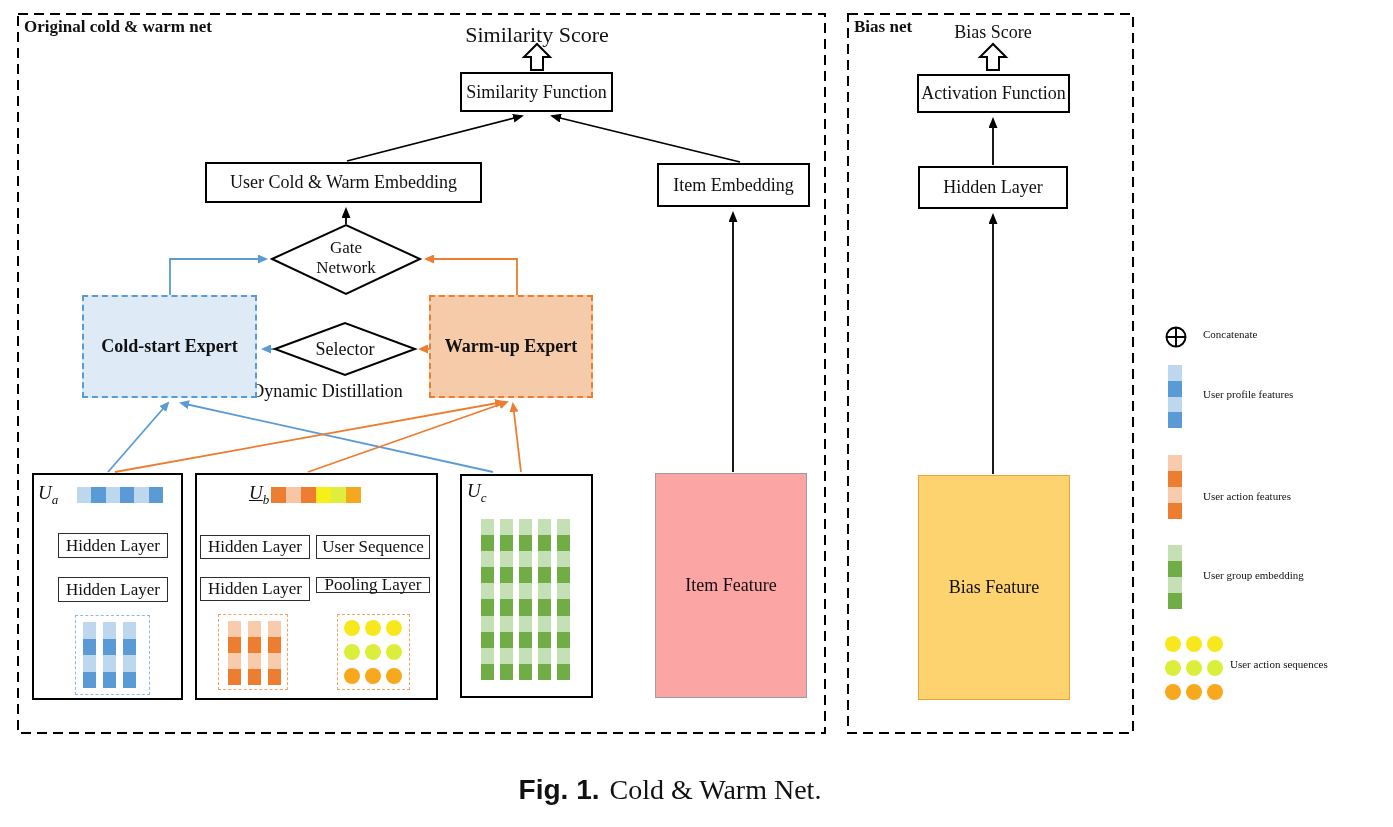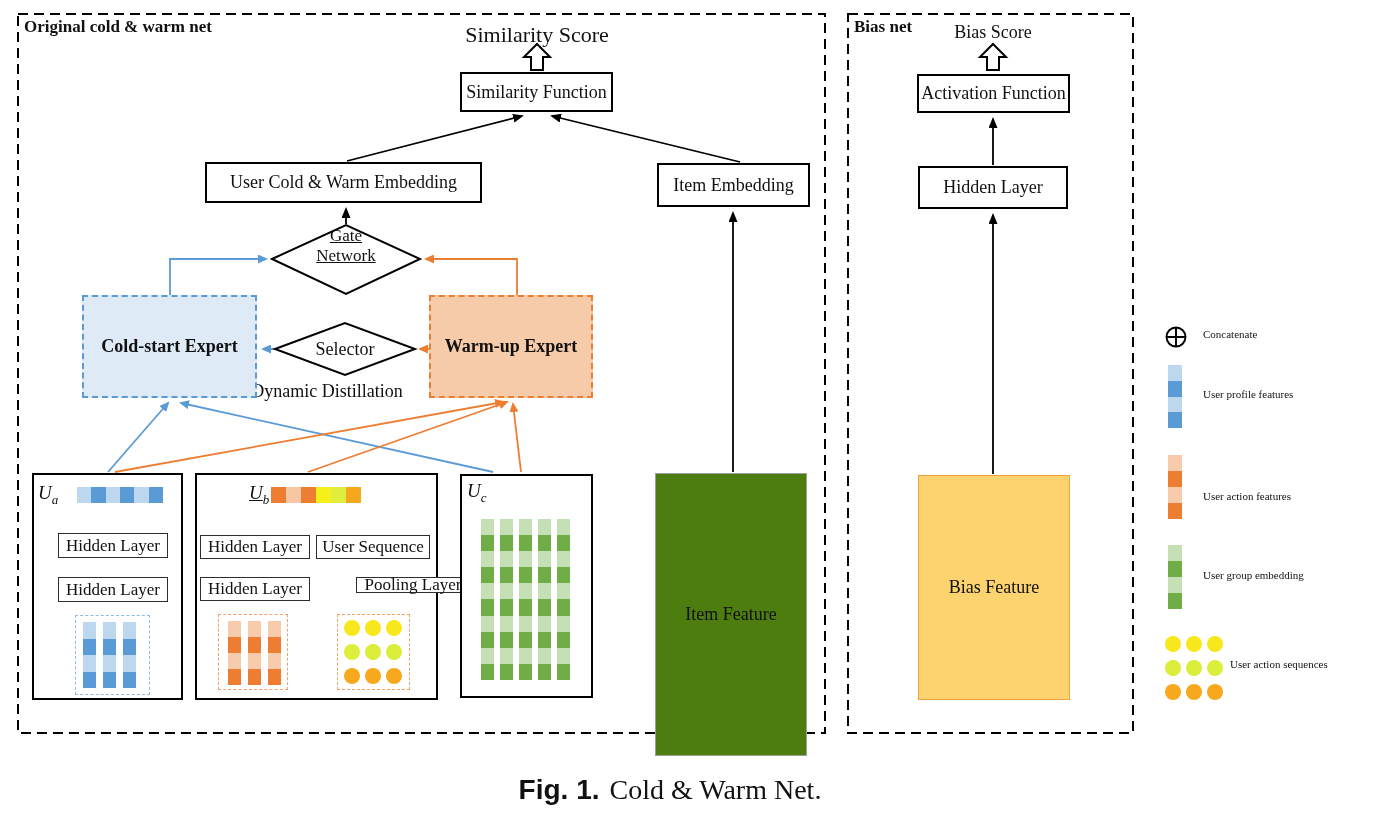--- a/index.html
+++ b/index.html
@@ -104,21 +104,21 @@
 <div class="abs panel-label" style="left:24px;top:17px;">Original cold &amp; warm net</div>
 <div class="abs panel-label" style="left:854px;top:17px;">Bias net</div>
 
 <div class="abs txt ctr" style="left:447px;top:22px;width:180px;font-size:22px;">Similarity Score</div>
 <div class="abs txt ctr" style="left:903px;top:22px;width:180px;font-size:18px;">Bias Score</div>
 
 <div class="abs node" style="left:460px;top:72px;width:153px;height:40px;">Similarity Function</div>
 <div class="abs node" style="left:205px;top:162px;width:277px;height:41px;">User Cold &amp; Warm Embedding</div>
 <div class="abs node" style="left:657px;top:163px;width:153px;height:44px;">Item Embedding</div>
 
-<div class="abs gate-lbl" style="left:296px;top:226px;width:100px;text-decoration:underline;">
+<div class="abs gate-lbl" style="left:296px;top:238px;width:100px;">
   <div>Gate</div>
   <div>Network</div>
 </div>
 <div class="abs txt ctr" style="left:295px;top:339px;width:100px;">Selector</div>
 <div class="abs txt ctr" style="left:227px;top:381px;width:200px;">Dynamic Distillation</div>
 
 <div class="abs expert cold" style="left:82px;top:295px;width:175px;height:103px;">Cold-start Expert</div>
 <div class="abs expert warm" style="left:429px;top:295px;width:164px;height:103px;">Warm-up Expert</div>
 
 <div class="abs" style="left:32px;top:473px;width:151px;height:227px;border:2px solid #000;background:#fff;"></div>
@@ -159,21 +159,21 @@
     <div class="seg" style="background: rgb(237, 125, 49);"></div>
     <div class="seg" style="background: rgb(246, 198, 165);"></div>
     <div class="seg" style="background: rgb(237, 125, 49);"></div>
     <div class="seg" style="background: rgb(247, 239, 26);"></div>
     <div class="seg" style="background: rgb(223, 238, 62);"></div>
     <div class="seg" style="background: rgb(245, 168, 29);"></div>
   </div>
 <div class="abs small-box" style="left:200px;top:535px;width:110px;height:24px;">Hidden Layer</div>
 <div class="abs small-box" style="left:316px;top:535px;width:114px;height:24px;">User Sequence</div>
 <div class="abs small-box" style="left:200px;top:577px;width:110px;height:24px;">Hidden Layer</div>
-<div class="abs small-box" style="left:316px;top:577px;width:114px;height:16px;margin-left:40px;">Pooling Layer</div>
+<div class="abs small-box" style="left:316px;top:577px;width:114px;height:16px;">Pooling Layer</div>
 <div class="abs dashed-orange" style="left:218px;top:614px;width:70px;height:76px;"></div>
 <div class="abs stripes-v" style="left:228px;top:621px;width:13px;height:64px;">
     <div class="seg" style="background: rgb(248, 203, 173);"></div>
     <div class="seg" style="background: rgb(237, 125, 49);"></div>
     <div class="seg" style="background: rgb(248, 203, 173);"></div>
     <div class="seg" style="background: rgb(237, 125, 49);"></div>
   </div>
 <div class="abs stripes-v" style="left:248px;top:621px;width:13px;height:64px;">
     <div class="seg" style="background: rgb(248, 203, 173);"></div>
     <div class="seg" style="background: rgb(237, 125, 49);"></div>
@@ -261,21 +261,21 @@
     <div class="seg" style="background: rgb(197, 224, 180);"></div>
     <div class="seg" style="background: rgb(112, 173, 71);"></div>
     <div class="seg" style="background: rgb(197, 224, 180);"></div>
     <div class="seg" style="background: rgb(112, 173, 71);"></div>
     <div class="seg" style="background: rgb(197, 224, 180);"></div>
     <div class="seg" style="background: rgb(112, 173, 71);"></div>
     <div class="seg" style="background: rgb(197, 224, 180);"></div>
     <div class="seg" style="background: rgb(112, 173, 71);"></div>
   </div>
 
-<div class="abs feature-box" style="left:655px;top:473px;width:152px;height:283px;background:#4d7c0f;border:1.5px solid #9E9E9E;">Item Feature</div>
+<div class="abs feature-box" style="left:655px;top:473px;width:152px;height:225px;background:#fca5a5;border:1.5px solid #9E9E9E;">Item Feature</div>
 <div class="abs feature-box" style="left:918px;top:475px;width:152px;height:225px;background:#FCD36E;border:1.5px solid #EDA33C;">Bias Feature</div>
 
 <div class="abs node" style="left:917px;top:74px;width:153px;height:39px;">Activation Function</div>
 <div class="abs node" style="left:918px;top:166px;width:150px;height:43px;">Hidden Layer</div>
 
 <div class="abs legend-txt" style="left:1203px;top:328px;">Concatenate</div>
 <div class="abs stripes-v" style="left:1168px;top:365px;width:14px;height:63px;">
     <div class="seg" style="background: rgb(189, 215, 238);"></div>
     <div class="seg" style="background: rgb(91, 155, 213);"></div>
     <div class="seg" style="background: rgb(189, 215, 238);"></div>

